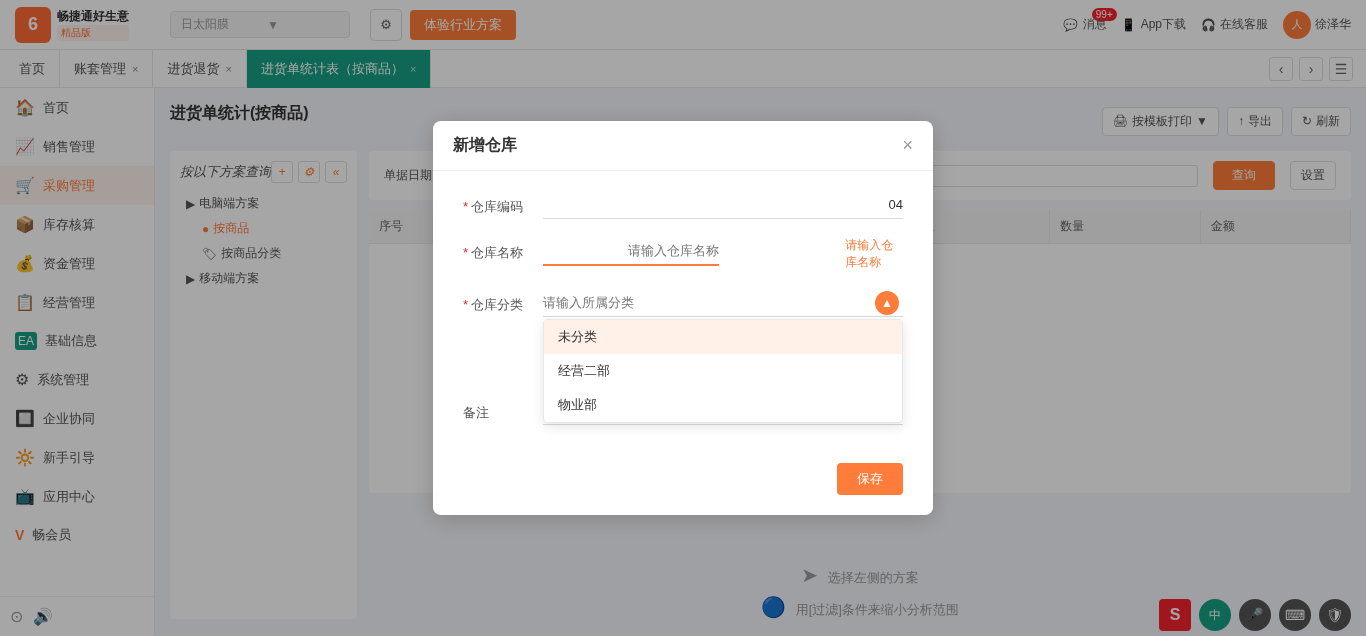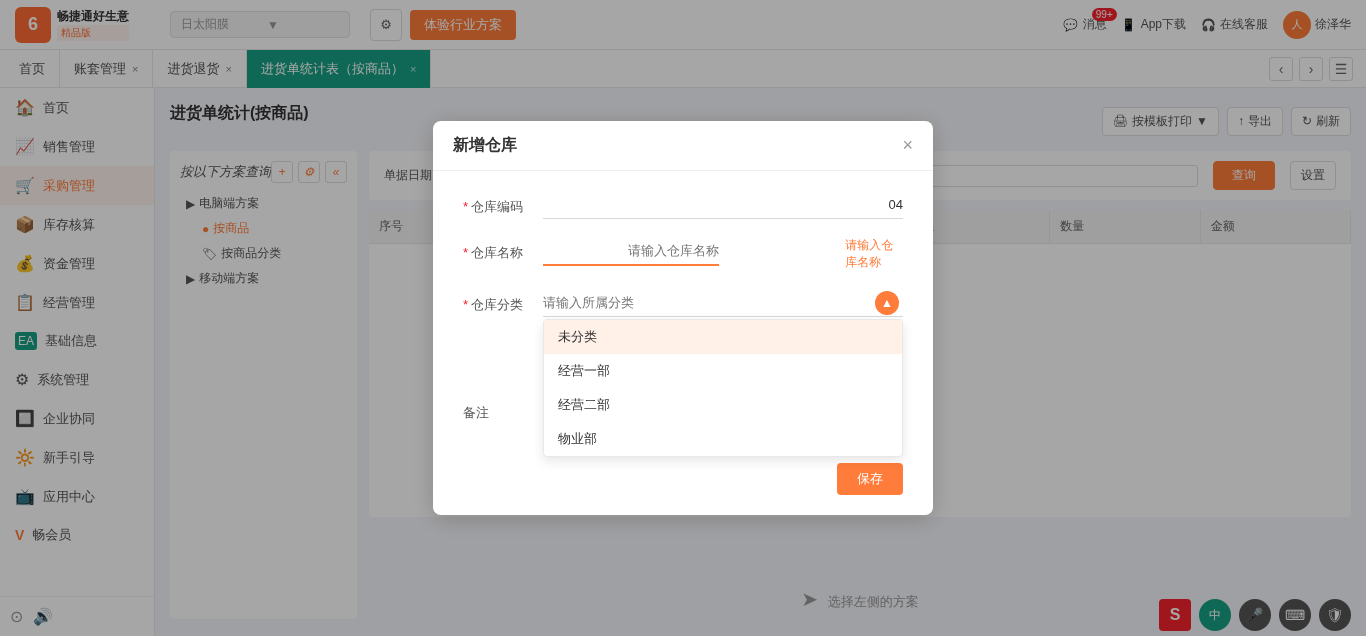--- a/index.html
+++ b/index.html
@@ -697,20 +697,24 @@
             <div class="th">数量</div>
             <div class="th">金额</div>
           </div>
         </div>
 
         <div class="bottom-tip">
           <div style="margin-bottom:8px;">
             <span class="bottom-tip-icon">➤</span>
             <span>选择左侧的方案</span>
           </div>
+          <div>
+            <span class="bottom-tip-icon">🔵</span>
+            <span>用[过滤]条件来缩小分析范围</span>
+          </div>
         </div>
       </div>
     </div>
   </div>
 </div>
 
 <div class="modal">
   <div class="modal-header">
     <span class="modal-title">新增仓库</span>
     <span class="modal-close">×</span>
@@ -737,21 +741,20 @@
     <div class="form-row">
       <label class="form-label required">仓库分类</label>
       <div class="form-select-wrapper">
         <input class="form-select-input" type="text" placeholder="请输入所属分类" style="">
         <div class="form-select-arrow">
           <span>▲</span>
         </div>
         
         <div class="dropdown-list">
           <div class="dropdown-item selected">未分类</div>
-          <div class="dropdown-item">经营一部</div>
           <div class="dropdown-item">经营二部</div>
           <div class="dropdown-item">物业部</div>
         </div>
       </div>
     </div>
 
     <div class="form-row" style="margin-top:80px;">
       <label class="form-label">备注</label>
       <input class="form-input" type="text" style="">
     </div>

